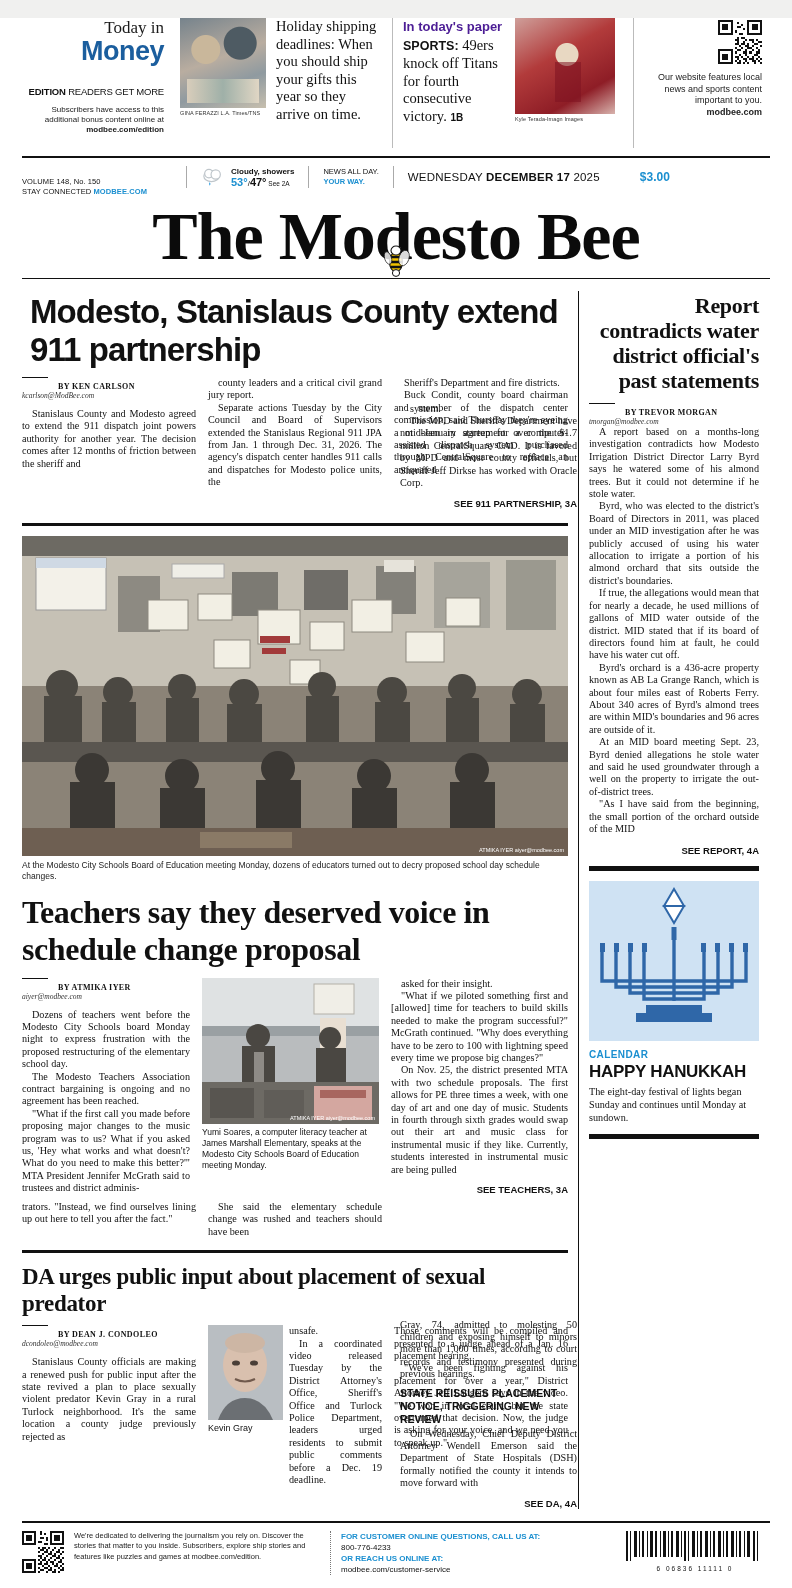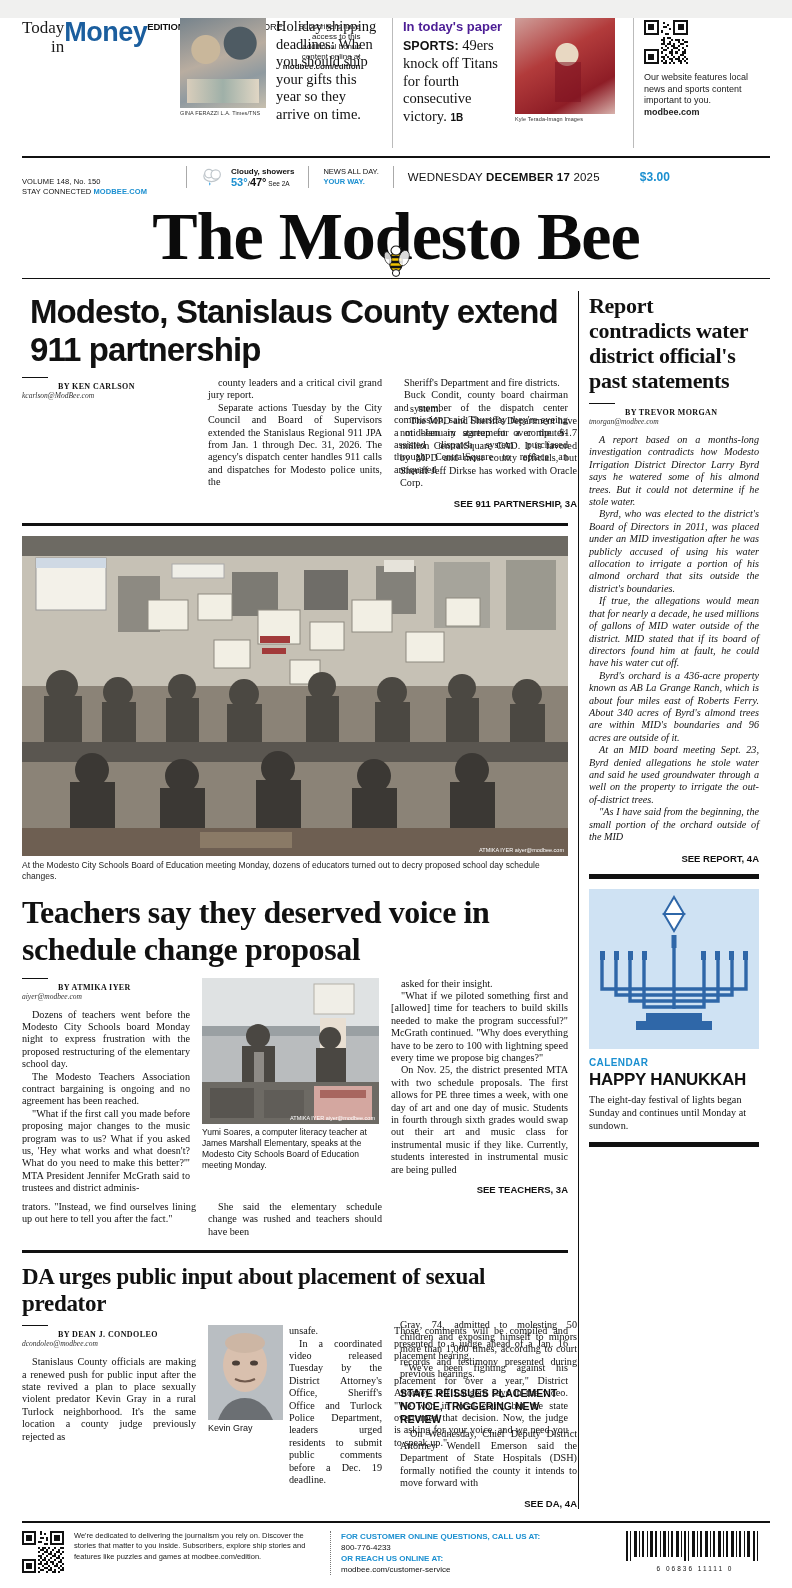--- a/index.html
+++ b/index.html
@@ -22,21 +22,21 @@
     display: flex;
     margin: 18px 22px 0 22px;
     height: 130px;
   }
   .promo-cell { position: relative; }
 
   .promo-today {
     width: 150px;
     padding-right: 8px;
     text-align: right;
-    display: flex; flex-direction: row;
+    display: flex; flex-direction: column; align-items: flex-end;
   }
   .today-in {
     font-family: "Liberation Serif", serif;
     font-size: 17px;
     line-height: 19px;
     color: #1a1a1a;
   }
   .today-money {
     font-family: "Liberation Sans", sans-serif;
     font-weight: bold;
@@ -109,21 +109,21 @@
   .ph.p2 { height: 96px;
     background:
       radial-gradient(circle at 52% 38%, #e8d8c2 0 11px, transparent 12px),
       linear-gradient(150deg,#cf9f9a 0%, #b23b3b 40%, #8e1d26 75%, #d8b3ad 100%);
   }
   .ph.p2:after{
     content:""; position:absolute; left:40%; top:46%; width:26%; height:42%;
     background:#7e1220; opacity:.55;
   }
 
-  .promo-web { width: 118px; text-align: left; }
+  .promo-web { width: 118px; text-align: right; }
   .qr { width: 44px; height: 44px; margin: 2px auto 4px auto; }
   .promo-web .t {
     font-family:"Liberation Sans", sans-serif;
     font-size: 9px; line-height: 11.5px; color:#222;
   }
   .promo-web .t b { font-weight: bold; }
 
   .rule-black { border-top: 2px solid #111; margin: 8px 22px 0 22px; }
 
   
@@ -225,20 +225,21 @@
     font-weight: bold;
     font-size: 23px; line-height: 27px; letter-spacing:-0.3px;
     margin: 10px 0 8px 0;
   }
 
   
   .rail-hl {
     font-family:"Liberation Serif", serif;
     font-size: 22px; line-height: 25px; letter-spacing:-0.3px;
     margin: 14px 0 10px 0;
+    text-align: right;
   }
   .rail-body { font-family:"Liberation Serif", serif; font-size:10.2px; line-height:12.4px; text-align:justify; hyphens:auto;}
   .rail-body p { margin:0; text-indent:10px; }
   .rail-rule-heavy { border-top: 5px solid #111; margin-top: 10px; }
 
   .menorah-box { height: 160px; background:#cfe2f3; position:relative; margin-top:10px; }
   .cal-label {
     font-family:"Liberation Sans", sans-serif; font-weight:bold;
     font-size:10px; color:#1b8fd0; letter-spacing:0.4px; margin-top:8px;
   }
@@ -448,20 +449,23 @@
 
     <div class="leftcol">
 
       <div>
         <h1 class="hl-big">Modesto, Stanislaus County extend 911 partnership</h1>
         <div class="cols3">
           <div>
             <div class="byline-rule"></div>
             <div class="byline">BY KEN CARLSON</div>
             <div class="byemail">kcarlson@ModBee.com</div>
+            <div class="bodytext">
+              <p class="first">Stanislaus County and Modesto agreed to extend the 911 dispatch joint powers authority for another year. The decision comes after 12 months of friction between the sheriff and</p>
+            </div>
           </div>
           <div>
             <div class="bodytext">
               <p>county leaders and a critical civil grand jury report.</p>
               <p>Separate actions Tuesday by the City Council and Board of Supervisors extended the Stanislaus Regional 911 JPA from Jan. 1 through Dec. 31, 2026. The agency's dispatch center handles 911 calls and dispatches for Modesto police units, the</p>
             </div>
           </div>
           <div>
             <div class="bodytext">
               <p>Sheriff's Department and fire districts.</p>
@@ -676,21 +680,21 @@
     </div>
 
     <div class="railsep"></div>
 
     <div class="rail">
       <div>
         <h2 class="rail-hl">Report contradicts water district official's past statements</h2>
         <div class="byline-rule"></div>
         <div class="byline">BY TREVOR MORGAN</div>
         <div class="byemail">tmorgan@modbee.com</div>
-        <div class="rail-body" style="margin-top:8px;font-style:italic;">
+        <div class="rail-body" style="">
           <p>A report based on a months-long investigation contradicts how Modesto Irrigation District Director Larry Byrd says he watered some of his almond trees. But it could not determine if he stole water.</p>
           <p>Byrd, who was elected to the district's Board of Directors in 2011, was placed under an MID investigation after he was publicly accused of using his water allocation to irrigate a portion of his almond orchard that sits outside the district's boundaries.</p>
           <p>If true, the allegations would mean that for nearly a decade, he used millions of gallons of MID water outside of the district. MID stated that if its board of directors found him at fault, he could have his water cut off.</p>
           <p>Byrd's orchard is a 436-acre property known as AB La Grange Ranch, which is about four miles east of Roberts Ferry. About 340 acres of Byrd's almond trees are within MID's boundaries and 96 acres are outside of it.</p>
           <p>At an MID board meeting Sept. 23, Byrd denied allegations he stole water and said he used groundwater through a well on the property to irrigate the out-of-district trees.</p>
           <p>"As I have said from the beginning, the small portion of the orchard outside of the MID</p>
         </div>
         <div class="jump" style="margin-top:10px;">SEE REPORT, 4A</div>
       </div>
 

